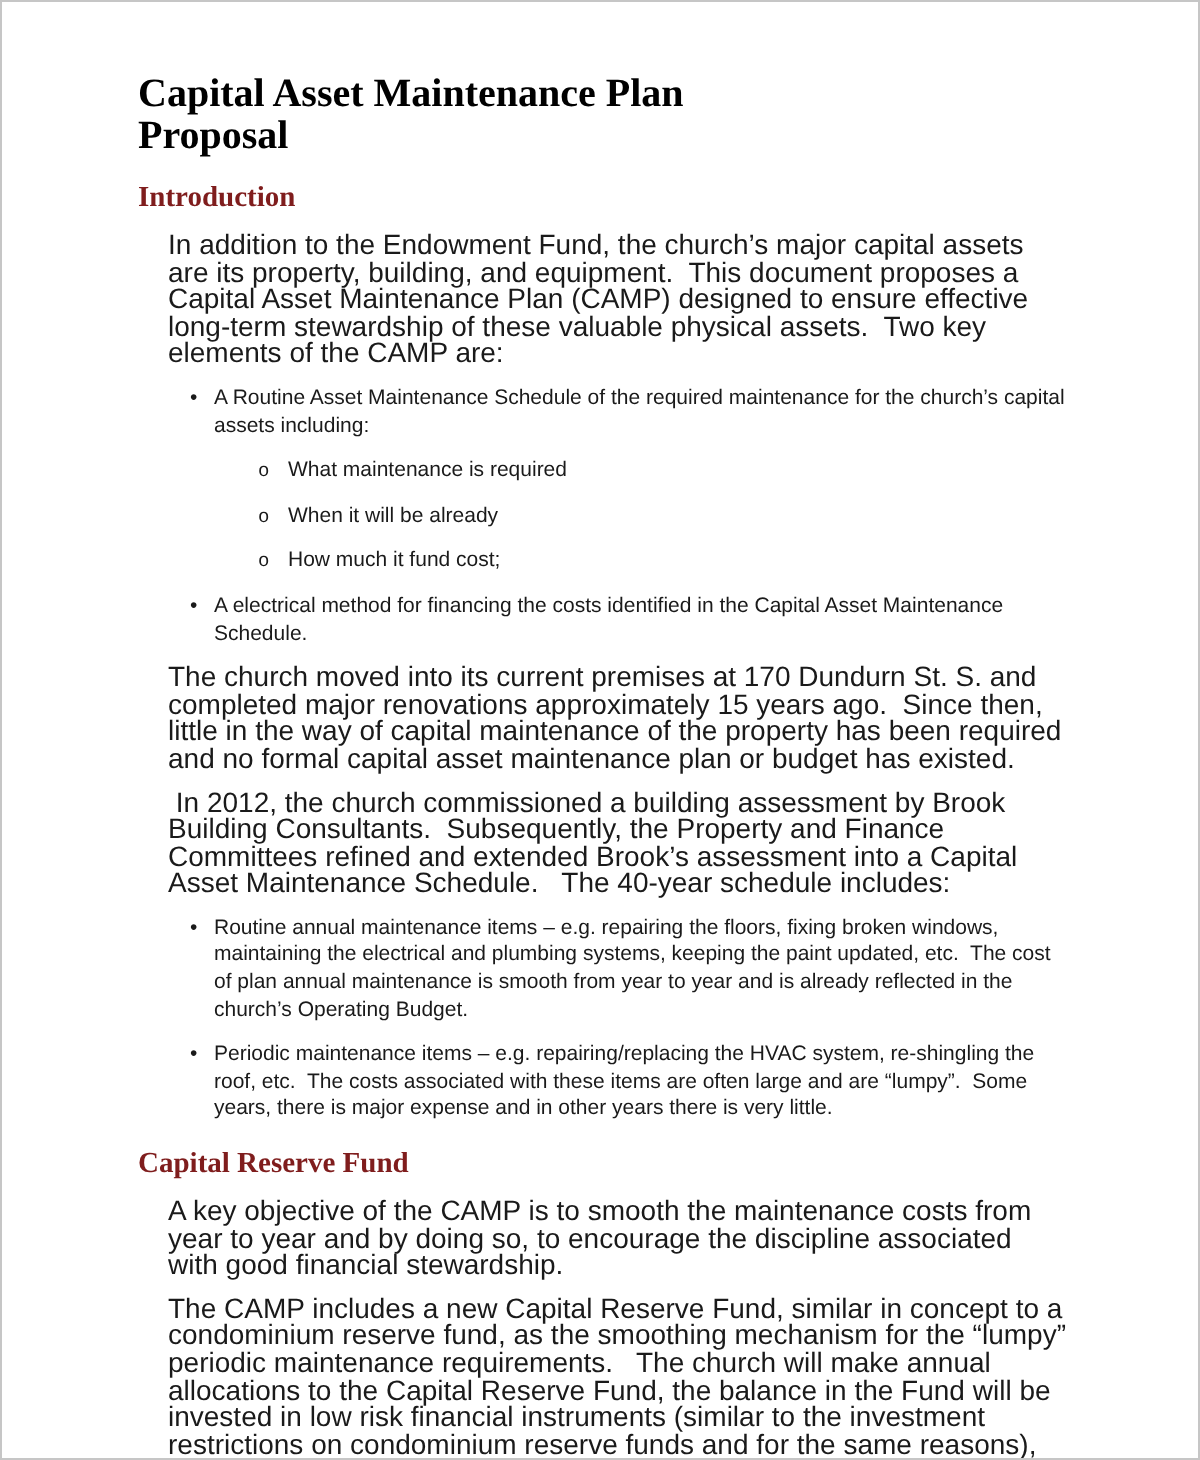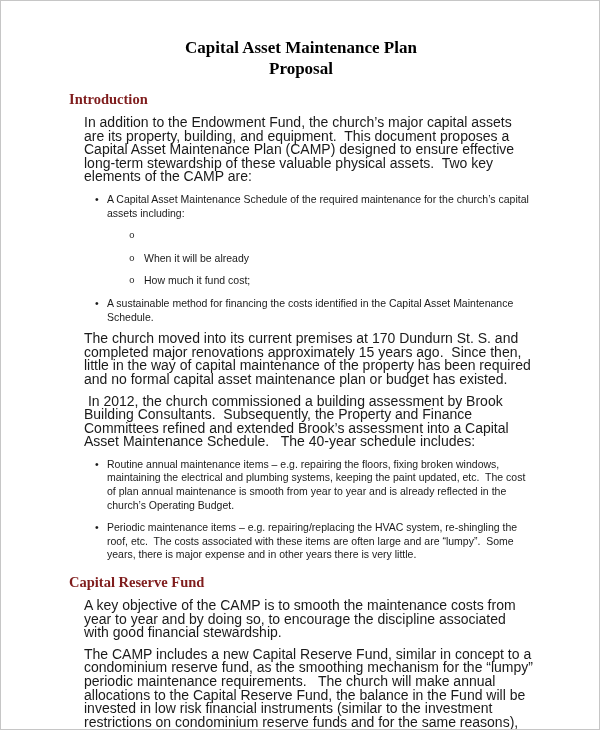--- a/index.html
+++ b/index.html
@@ -11,24 +11,23 @@
     background: #ffffff;
     border: 1px solid #c6c6c6;
     overflow: hidden;
     font-family: "Liberation Sans", sans-serif;
     color: #1a1a1a;
   }
   .content {
     padding: 36px 66px 0 68px;
   }
   .doc-title {
-    text-align: center;
     font-family: "Liberation Serif", serif;
     font-weight: bold;
-    font-size: 17px;
+    font-size: 20px;
     line-height: 21px;
     color: #000000;
   }
   .section-heading {
     font-family: "Liberation Serif", serif;
     font-weight: bold;
     font-size: 14.5px;
     line-height: 18px;
     color: #7f1d1d;
     margin: 11px 0 2px 0;
@@ -60,36 +59,37 @@
     <div class="doc-title">
       <div>Capital Asset Maintenance Plan</div>
       <div>Proposal</div>
     </div>
 
     <div class="section-heading">Introduction</div>
     <p class="para">In addition to the Endowment Fund, the church’s major capital assets are its property, building, and equipment.  This document proposes a Capital Asset Maintenance Plan (CAMP) designed to ensure effective long-term stewardship of these valuable physical assets.  Two key elements of the CAMP are:</p>
 
     <div class="li l1">
       <span class="marker">•</span>
-      <span class="li-text">A Capital Asset Maintenance Schedule of the required maintenance for the church’s capital assets including:</span>
+      <span class="li-text">A Routine Asset Maintenance Schedule of the required maintenance for the church’s capital assets including:</span>
     </div>
     <div class="li l2">
       <span class="marker">o</span>
+      <span class="li-text">What maintenance is required</span>
     </div>
     <div class="li l2">
       <span class="marker">o</span>
       <span class="li-text">When it will be already</span>
     </div>
     <div class="li l2">
       <span class="marker">o</span>
       <span class="li-text">How much it fund cost;</span>
     </div>
     <div class="li l1">
       <span class="marker">•</span>
-      <span class="li-text">A sustainable method for financing the costs identified in the Capital Asset Maintenance Schedule.</span>
+      <span class="li-text">A electrical method for financing the costs identified in the Capital Asset Maintenance Schedule.</span>
     </div>
 
     <p class="para">The church moved into its current premises at 170 Dundurn St. S. and completed major renovations approximately 15 years ago.  Since then, little in the way of capital maintenance of the property has been required and no formal capital asset maintenance plan or budget has existed.</p>
     <p class="para"> In 2012, the church commissioned a building assessment by Brook Building Consultants.  Subsequently, the Property and Finance Committees refined and extended Brook’s assessment into a Capital Asset Maintenance Schedule.   The 40-year schedule includes:</p>
 
     <div class="li l1">
       <span class="marker">•</span>
       <span class="li-text">Routine annual maintenance items – e.g. repairing the floors, fixing broken windows, maintaining the electrical and plumbing systems, keeping the paint updated, etc.  The cost of plan annual maintenance is smooth from year to year and is already reflected in the church’s Operating Budget.</span>
     </div>
     <div class="li l1">

